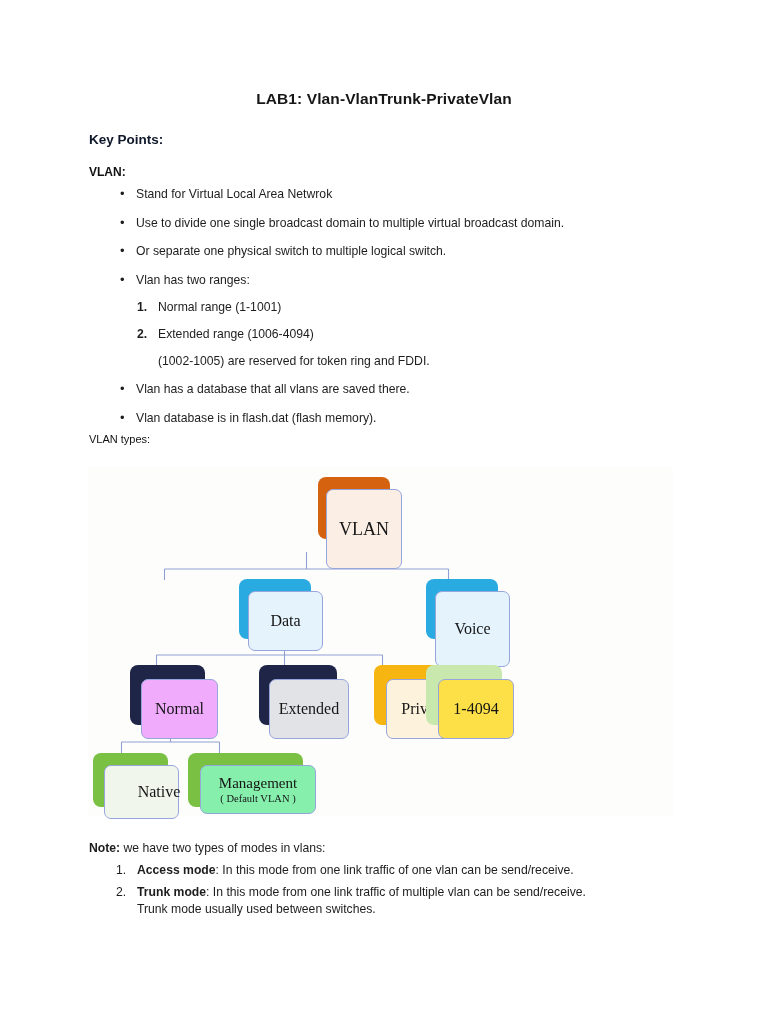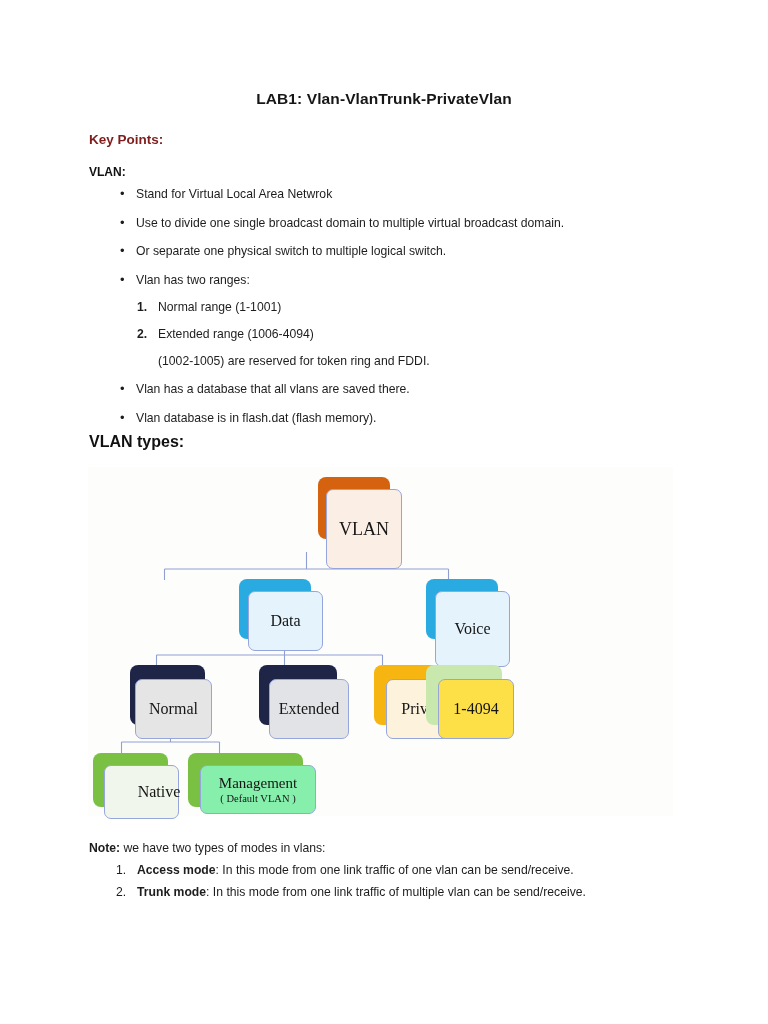--- a/index.html
+++ b/index.html
@@ -31,36 +31,36 @@
     font-weight: 600;
     letter-spacing: 0.1px;
     color: #161616;
   }
   .h-key {
     position: absolute;
     left: 89px;
     top: 132px;
     font-size: 13.5px;
     font-weight: bold;
-    color: #7f1d1d;
+    color: #0f172a;
   }
   .h-vlan {
     position: absolute;
     left: 89px;
     top: 165px;
     font-size: 12px;
     font-weight: bold;
     color: #111;
   }
   .h-vlantypes {
     position: absolute;
     left: 89px;
     top: 433px;
-    font-size: 16px;
-    font-weight: bold;
+    font-size: 11px;
+    font-weight: normal;
     color: #111;
   }
 
   ul.bullets {
     position: absolute;
     left: 112px;
     top: 186px;
     margin: 0;
     padding: 0 0 0 24px;
     list-style: none;
@@ -260,21 +260,21 @@
 
     <div class="nodebox" style="left:338px; top:112px; width:84px; height:74px;">
       <div class="shadow" style="width:72px; height:60px; background:#29abe2;"></div>
       <div class="face" style="left:9px; top:12px; width:75px; height:76px; background:#e4f3fc;">
         <span class="lbl" style="font-size:16px;">Voice</span>
       </div>
     </div>
 
     <div class="nodebox" style="left:42px; top:198px; width:88px; height:76px;">
       <div class="shadow" style="width:75px; height:60px; background:#1f2547;"></div>
-      <div class="face" style="left:5px; top:14px; width:77px; height:60px; background:#e5e5e5;">
+      <div class="face" style="left:11px; top:14px; width:77px; height:60px; background:#f0abfc;">
         <span class="lbl" style="font-size:16px;">Normal</span>
       </div>
     </div>
 
     <div class="nodebox" style="left:171px; top:198px; width:90px; height:76px;">
       <div class="shadow" style="width:78px; height:60px; background:#1f2547;"></div>
       <div class="face" style="left:10px; top:14px; width:80px; height:60px; background:#e2e3e7;">
         <span class="lbl" style="font-size:16px;">Extended</span>
       </div>
     </div>
@@ -315,17 +315,18 @@
       <b>Note:</b><span> we have two types of modes in vlans:</span>
     </div>
     <ol class="modes">
       <li>
         <span class="num">1.</span>
         <b>Access mode</b><span>: In this mode from one link traffic of one vlan can be send/receive.</span>
       </li>
       <li>
         <span class="num">2.</span>
         <b>Trunk mode</b><span>: In this mode from one link traffic of multiple vlan can be send/receive.</span>
+        <div class="modes-tail">Trunk mode usually used between switches.</div>
       </li>
     </ol>
   </div>
 
 </div>
 
 </body></html>

